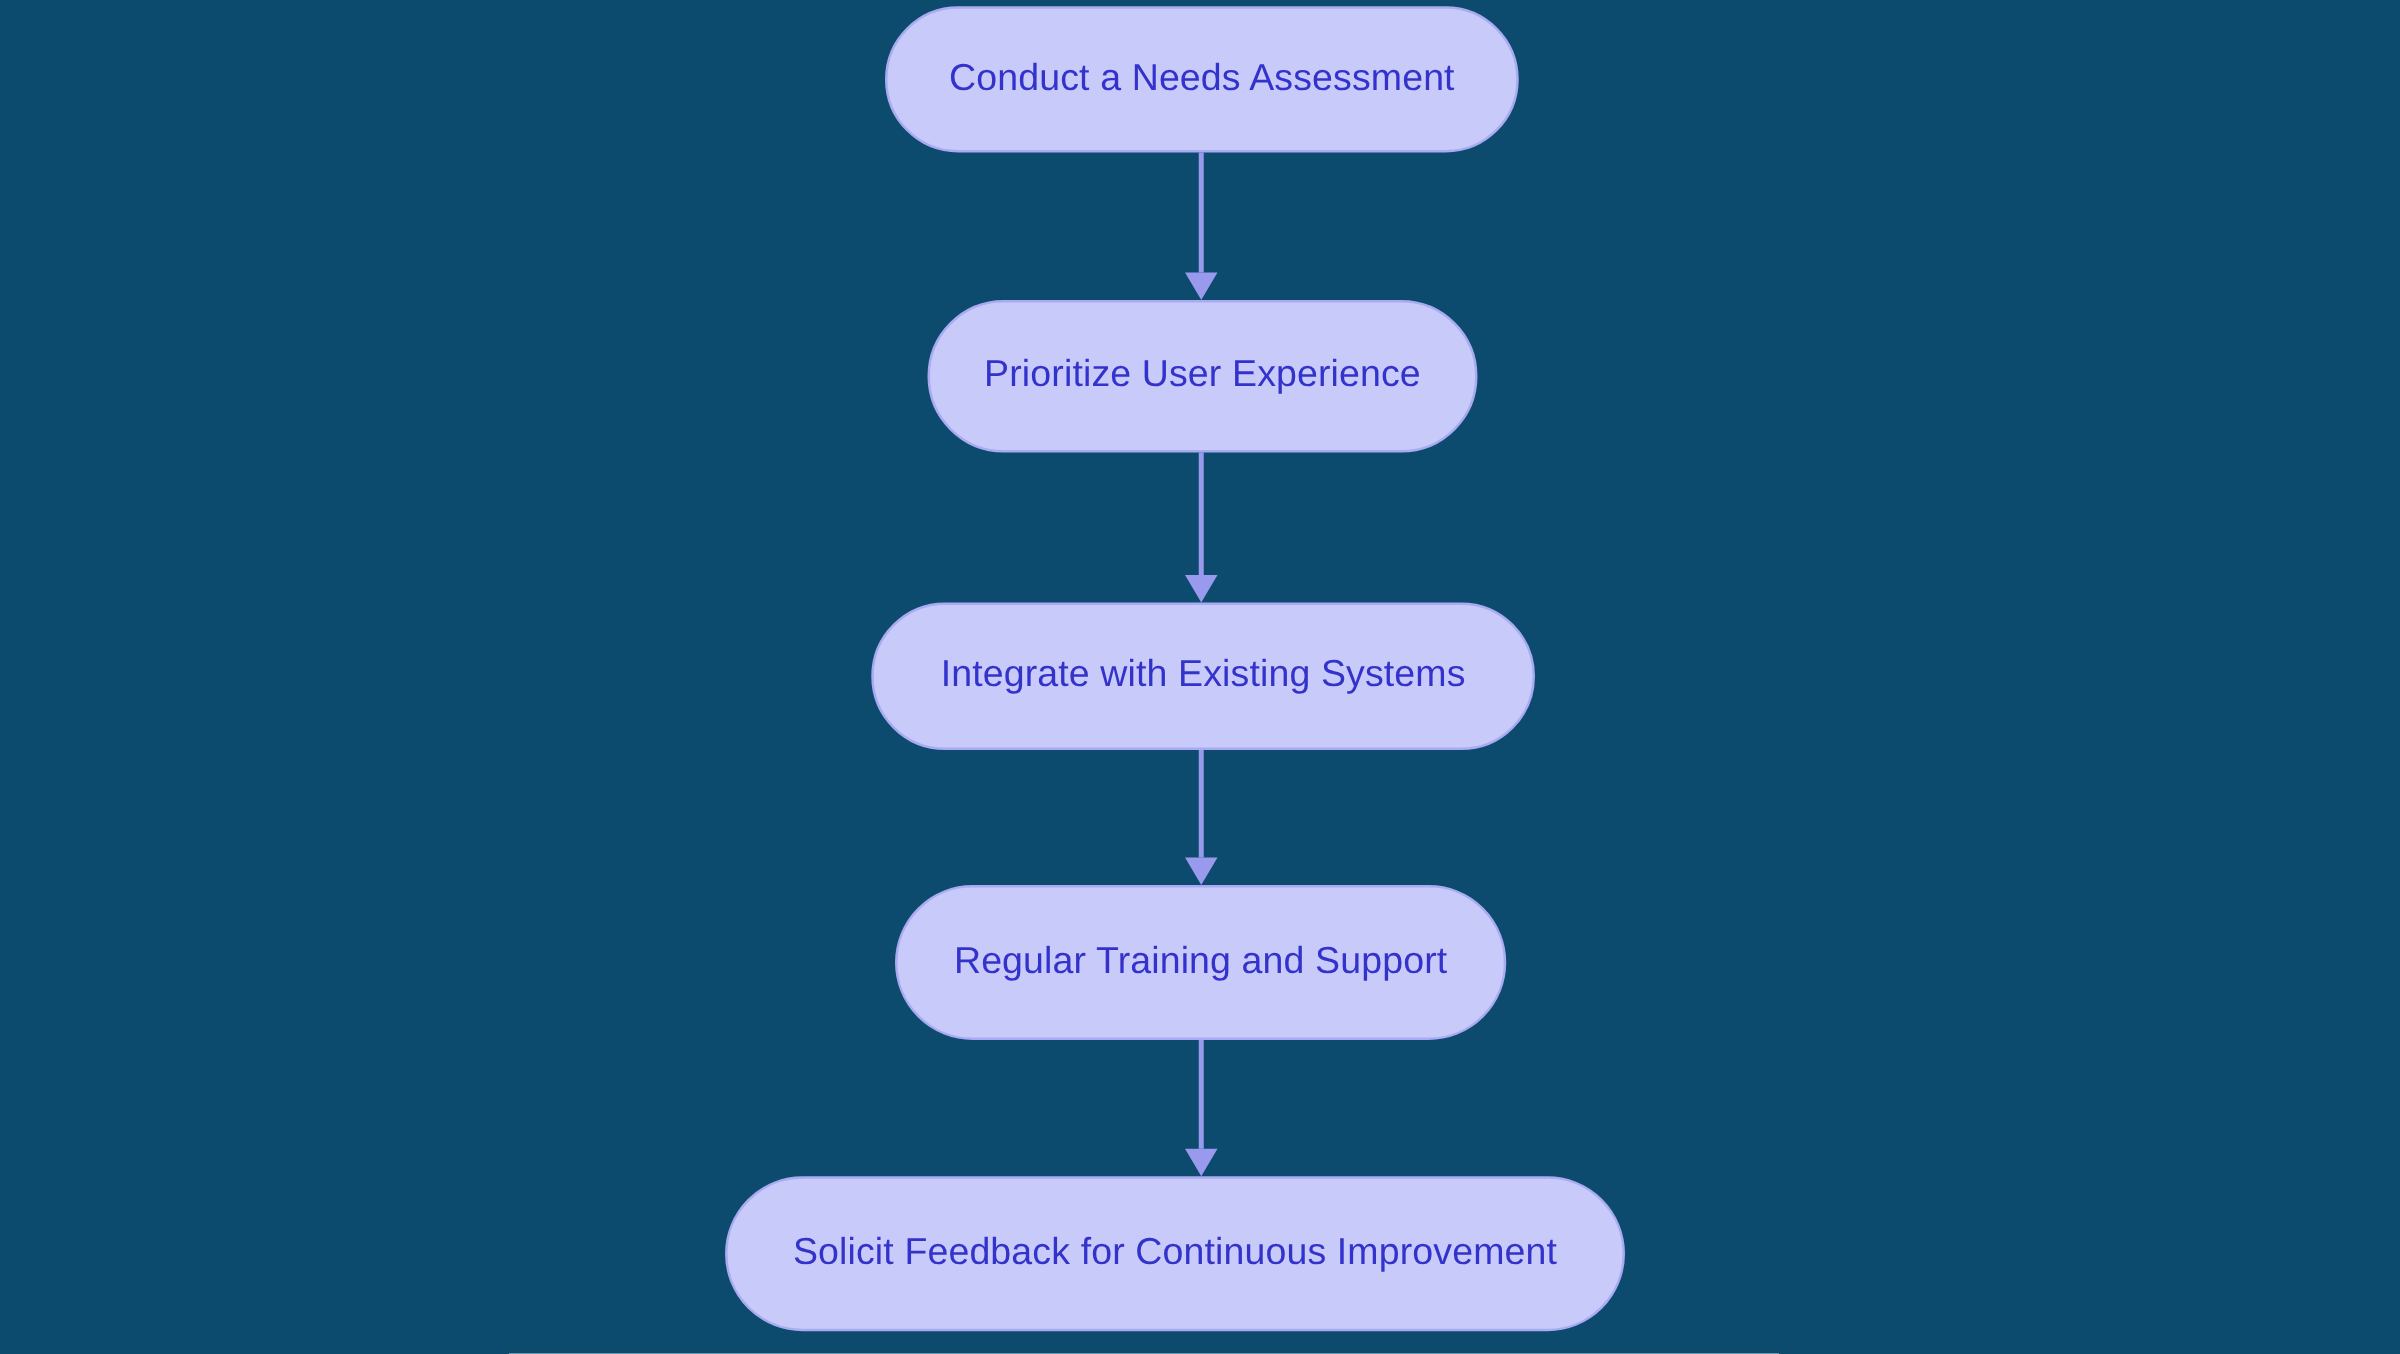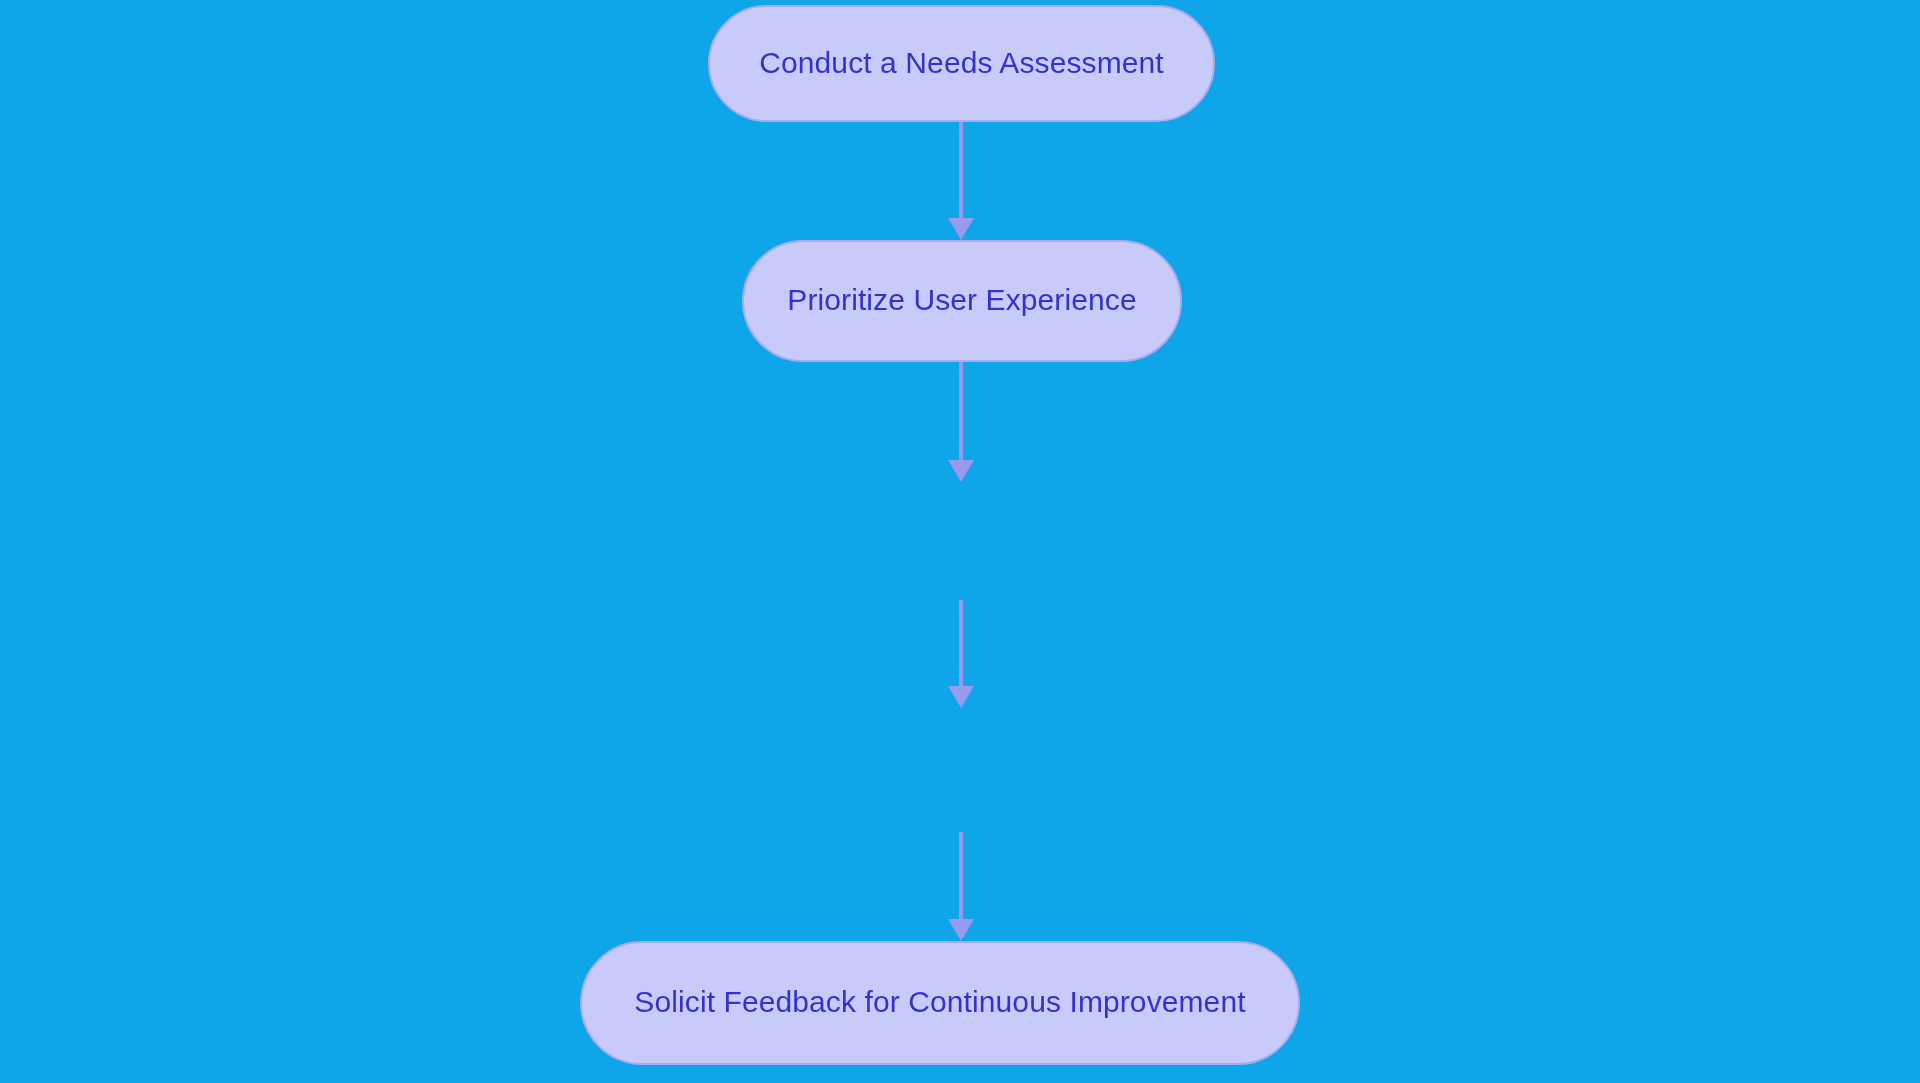--- a/index.html
+++ b/index.html
@@ -62,21 +62,21 @@
     width: 0;
     height: 0;
     border-left: 13px solid transparent;
     border-right: 13px solid transparent;
     border-top: 22px solid #9999ee;
   }
 </style>
 </head>
 <body>
 
-<div id="canvas" style="background: #0ea5e9;">
+<div id="canvas" style="background: #0c4a6e;">
   <div class="flow-column">
 
     <div class="arrow" style="left: 961px; top: 122px; height: 118px;">
       <div class="shaft" style="height: 96px; background: rgb(153, 153, 238);"></div>
       <div class="head" style="top: 96px; border-top-color: rgb(153, 153, 238);"></div>
     </div>
     <div class="arrow" style="left: 961px; top: 362px; height: 120px;">
       <div class="shaft" style="height: 98px; background: rgb(153, 153, 238);"></div>
       <div class="head" style="top: 98px; border-top-color: rgb(153, 153, 238);"></div>
     </div>
@@ -88,18 +88,24 @@
       <div class="shaft" style="height: 87px; background: rgb(153, 153, 238);"></div>
       <div class="head" style="top: 87px; border-top-color: rgb(153, 153, 238);"></div>
     </div>
 
     <div class="node" style="left: 708px; top: 5px; width: 507px; height: 117px; background: rgb(200, 203, 250); border-color: rgb(168, 171, 242); color: rgb(51, 51, 204);">
       <span class="node-label">Conduct a Needs Assessment</span>
     </div>
     <div class="node" style="left: 742px; top: 240px; width: 440px; height: 122px; background: rgb(200, 203, 250); border-color: rgb(168, 171, 242); color: rgb(51, 51, 204);">
       <span class="node-label">Prioritize User Experience</span>
     </div>
+    <div class="node" style="left: 697px; top: 482px; width: 531px; height: 118px; background: rgb(200, 203, 250); border-color: rgb(168, 171, 242); color: rgb(51, 51, 204);">
+      <span class="node-label">Integrate with Existing Systems</span>
+    </div>
+    <div class="node" style="left: 716px; top: 708px; width: 489px; height: 124px; background: rgb(200, 203, 250); border-color: rgb(168, 171, 242); color: rgb(51, 51, 204);">
+      <span class="node-label">Regular Training and Support</span>
+    </div>
     <div class="node" style="left: 580px; top: 941px; width: 720px; height: 124px; background: rgb(200, 203, 250); border-color: rgb(168, 171, 242); color: rgb(51, 51, 204);">
       <span class="node-label">Solicit Feedback for Continuous Improvement</span>
     </div>
 
   </div>
 </div>
 
 </body></html>

